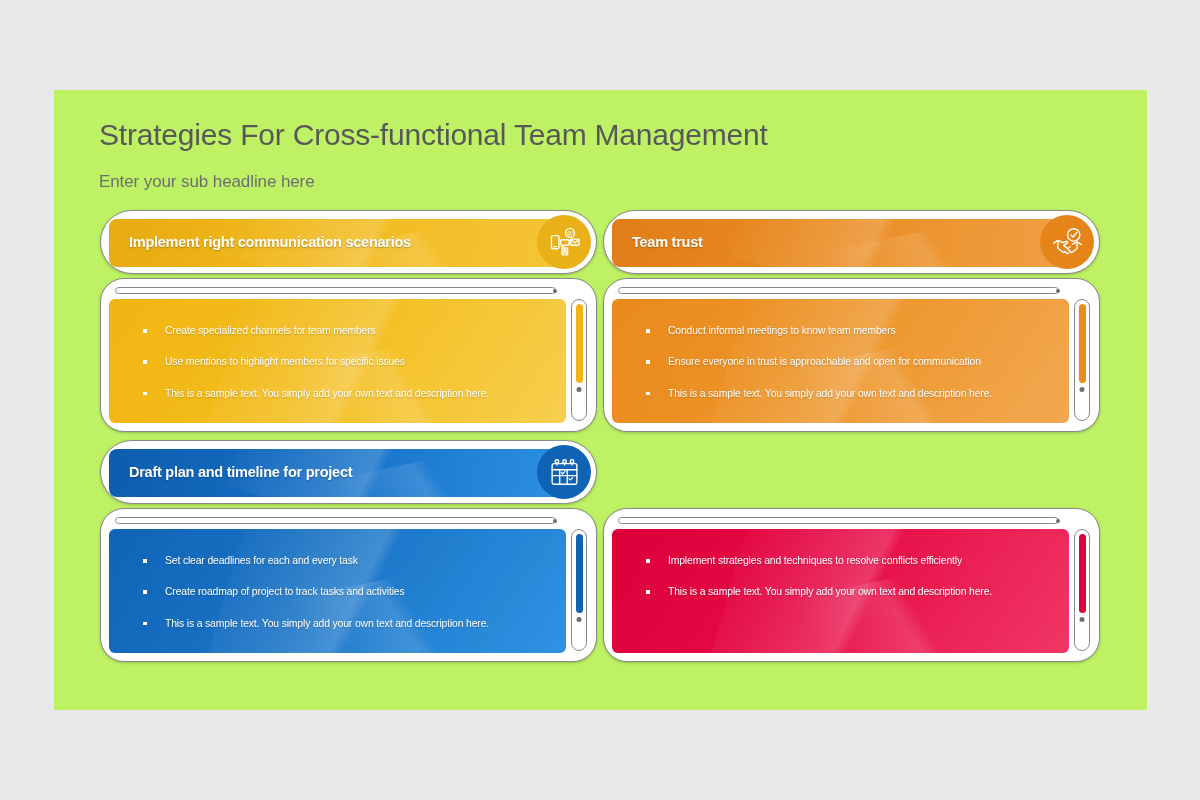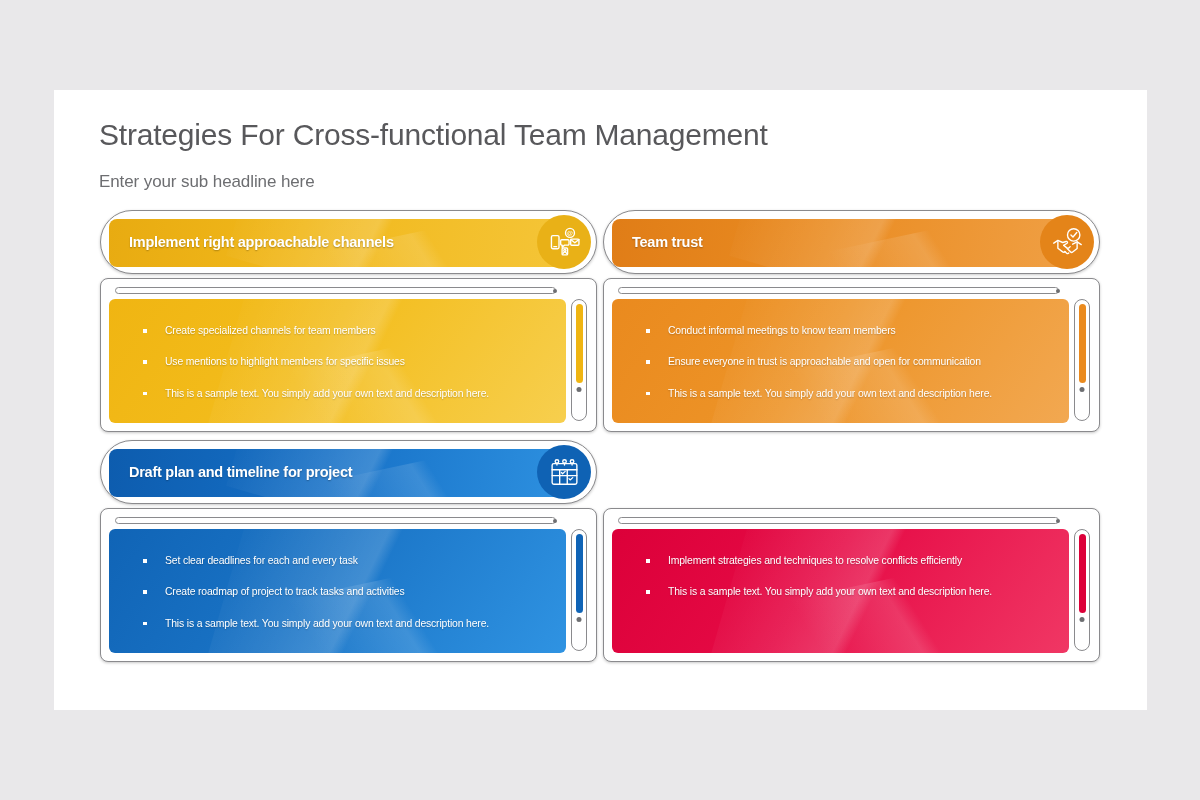--- a/index.html
+++ b/index.html
@@ -7,21 +7,21 @@
     width: 1200px; height: 800px;
     background: #e9e8ea;
     font-family: "Liberation Sans", sans-serif;
     overflow: hidden;
   }
 
   #slide {
     position: absolute;
     left: 54px; top: 90px;
     width: 1093px; height: 620px;
-    background: #ffffff;
+    background: #bef264;
   }
 
   
   #title {
     position: absolute;
     left: 45px; top: 28px;
     font-size: 30px;
     font-weight: 400;
     color: #58585b;
     letter-spacing: -0.2px;
@@ -59,21 +59,21 @@
     border: 1.4px solid #8a8a8d;
     background: #ffffff;
     box-shadow: 0 1px 3px rgba(0,0,0,0.22);
   }
   .frame-head {
     top: 0; height: 64px;
     border-radius: 32px;
   }
   .frame-body {
     top: 68px; bottom: 0;
-    border-radius: 8px;
+    border-radius: 24px;
   }
 
   
   .head-fill {
     position: absolute;
     left: 8px; top: 8px;
     width: calc(100% - 16px); height: 48px;
     border-radius: 8px 24px 24px 8px;
     overflow: hidden;
   }
@@ -231,21 +231,21 @@
   <div id="title">Strategies For Cross-functional Team Management</div>
   <div id="subtitle">Enter your sub headline here</div>
 
   <div id="grid">
 
     <div class="card c-yellow">
       <div class="frame-head">
         <div class="head-fill">
           <div class="sheen"></div>
         </div>
-        <div class="head-label">Implement right approachable channels</div>
+        <div class="head-label">Implement right communication scenarios</div>
         <div class="icon-disc">
           <svg viewBox="0 0 48 48" fill="none" stroke="#fff" stroke-width="2" stroke-linecap="round" stroke-linejoin="round">
             <rect x="5" y="14" width="11" height="19" rx="2"></rect>
             <line x1="8.5" y1="30" x2="12.5" y2="30"></line>
             <circle cx="32" cy="10" r="6.5"></circle>
             <text x="32" y="13.6" font-size="9" fill="#fff" stroke="none" text-anchor="middle" font-family="Liberation Sans, sans-serif">@</text>
             <rect x="33" y="19" width="12" height="9" rx="1.4"></rect>
             <polyline points="33,19.6 39,24.4 45,19.6"></polyline>
             <path d="M20 20h9a1.6 1.6 0 0 1 1.6 1.6v4.6A1.6 1.6 0 0 1 29 27.8h-5l-3.4 3v-3H20a1.6 1.6 0 0 1-1.6-1.6v-4.6A1.6 1.6 0 0 1 20 20z"></path>
             <rect x="20.5" y="32" width="8" height="10" rx="1.4"></rect>

